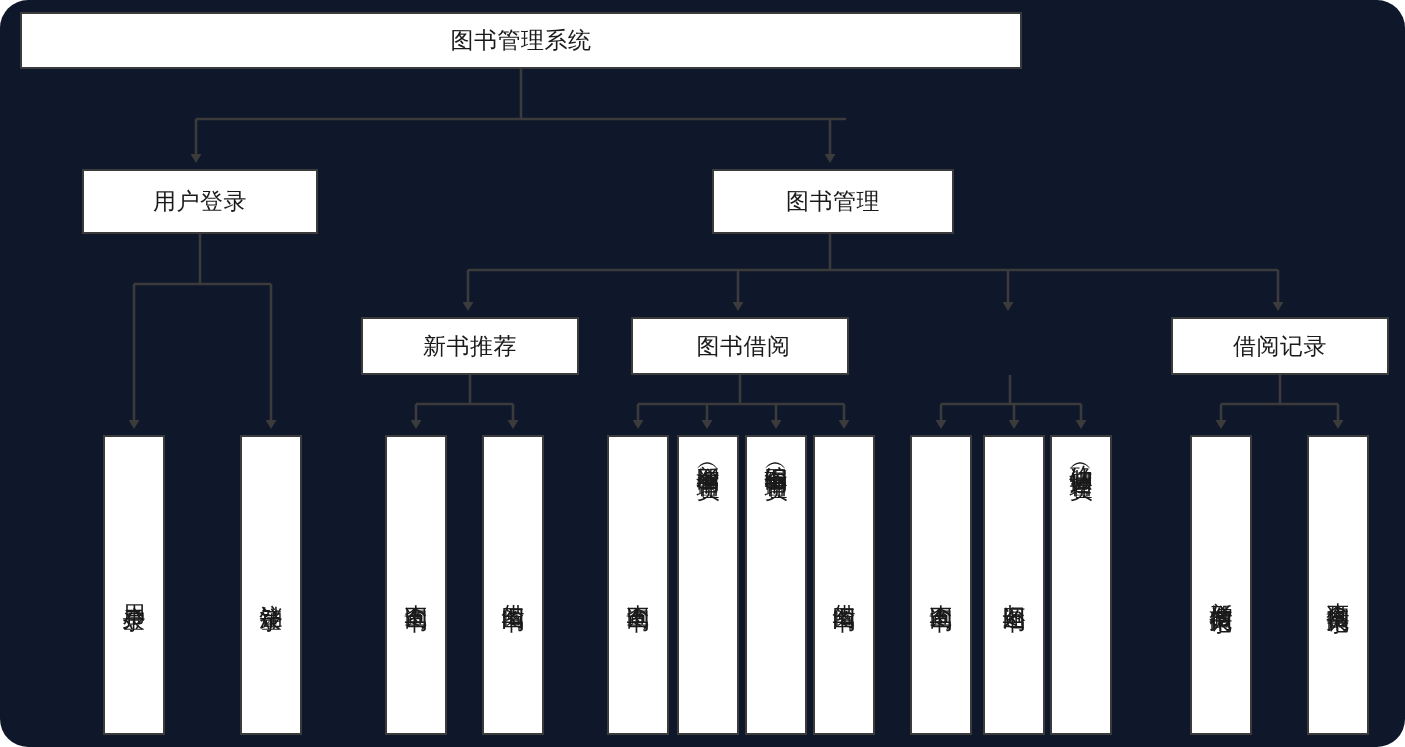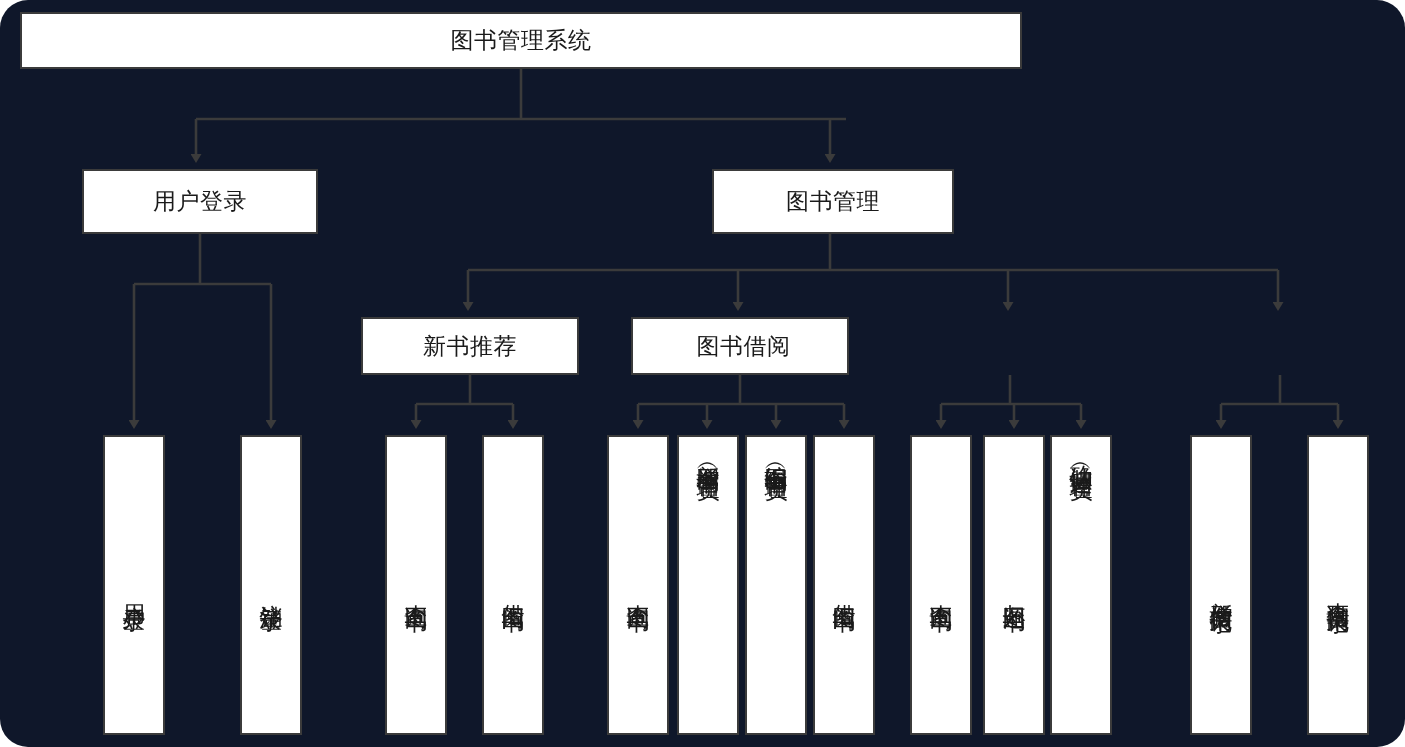--- a/index.html
+++ b/index.html
@@ -121,20 +121,21 @@
     </g>
   </svg>
 
   <div class="node node-h node-root" style="left: 20px; top: 12px; width: 1002px; height: 57px;">图书管理系统</div>
 
   <div class="node node-h" style="left: 82px; top: 169px; width: 236px; height: 65px;">用户登录</div>
   <div class="node node-h" style="left: 712px; top: 169px; width: 242px; height: 65px; font-family: Liberation Serif, serif;">图书管理</div>
 
   <div class="node node-h" style="left: 361px; top: 317px; width: 218px; height: 58px;">新书推荐</div>
   <div class="node node-h" style="left: 631px; top: 317px; width: 218px; height: 58px; padding-left: 7px;">图书借阅</div>
+  <div class="node node-h" style="left: 1171px; top: 317px; width: 218px; height: 58px;">借阅记录</div>
 
   <div class="node node-v center-pack" style="left: 103px; top: 435px; width: 62px; height: 300px;">用户登录</div>
   <div class="node node-v center-pack" style="left: 240px; top: 435px; width: 62px; height: 300px;">注销登录</div>
   <div class="node node-v center-pack" style="left: 385px; top: 435px; width: 62px; height: 300px;">查询图书</div>
   <div class="node node-v center-pack" style="left: 482px; top: 435px; width: 62px; height: 300px;">借阅图书</div>
   <div class="node node-v center-pack" style="left: 607px; top: 435px; width: 62px; height: 300px;">查询图书</div>
   <div class="node node-v" style="left: 677px; top: 435px; width: 62px; height: 300px;">新增图书（管理员）</div>
   <div class="node node-v" style="left: 745px; top: 435px; width: 62px; height: 300px;">编辑图书（管理员）</div>
   <div class="node node-v center-pack" style="left: 813px; top: 435px; width: 62px; height: 300px;">借阅图书</div>
   <div class="node node-v center-pack" style="left: 910px; top: 435px; width: 62px; height: 300px;">查询图书</div>

